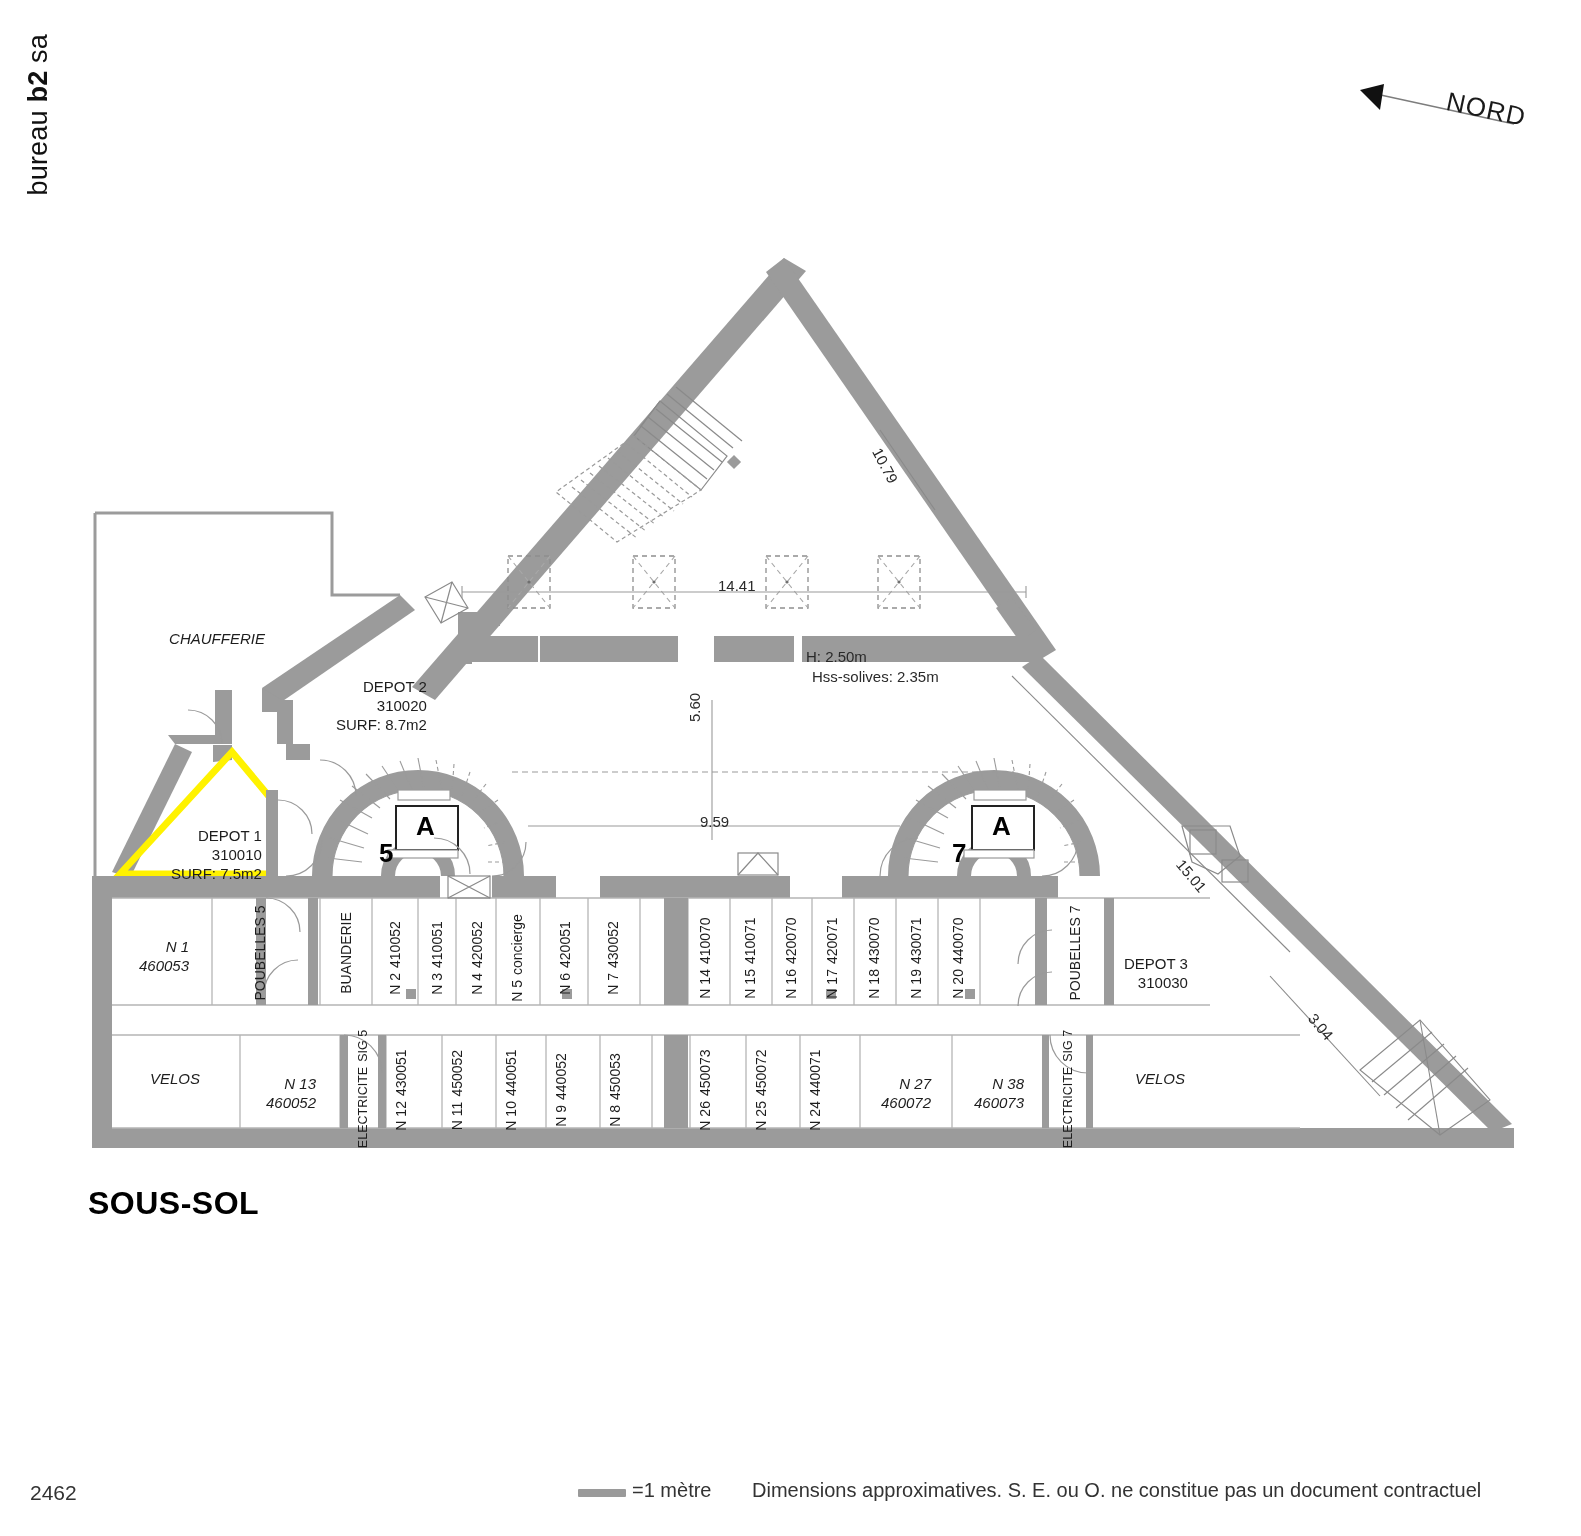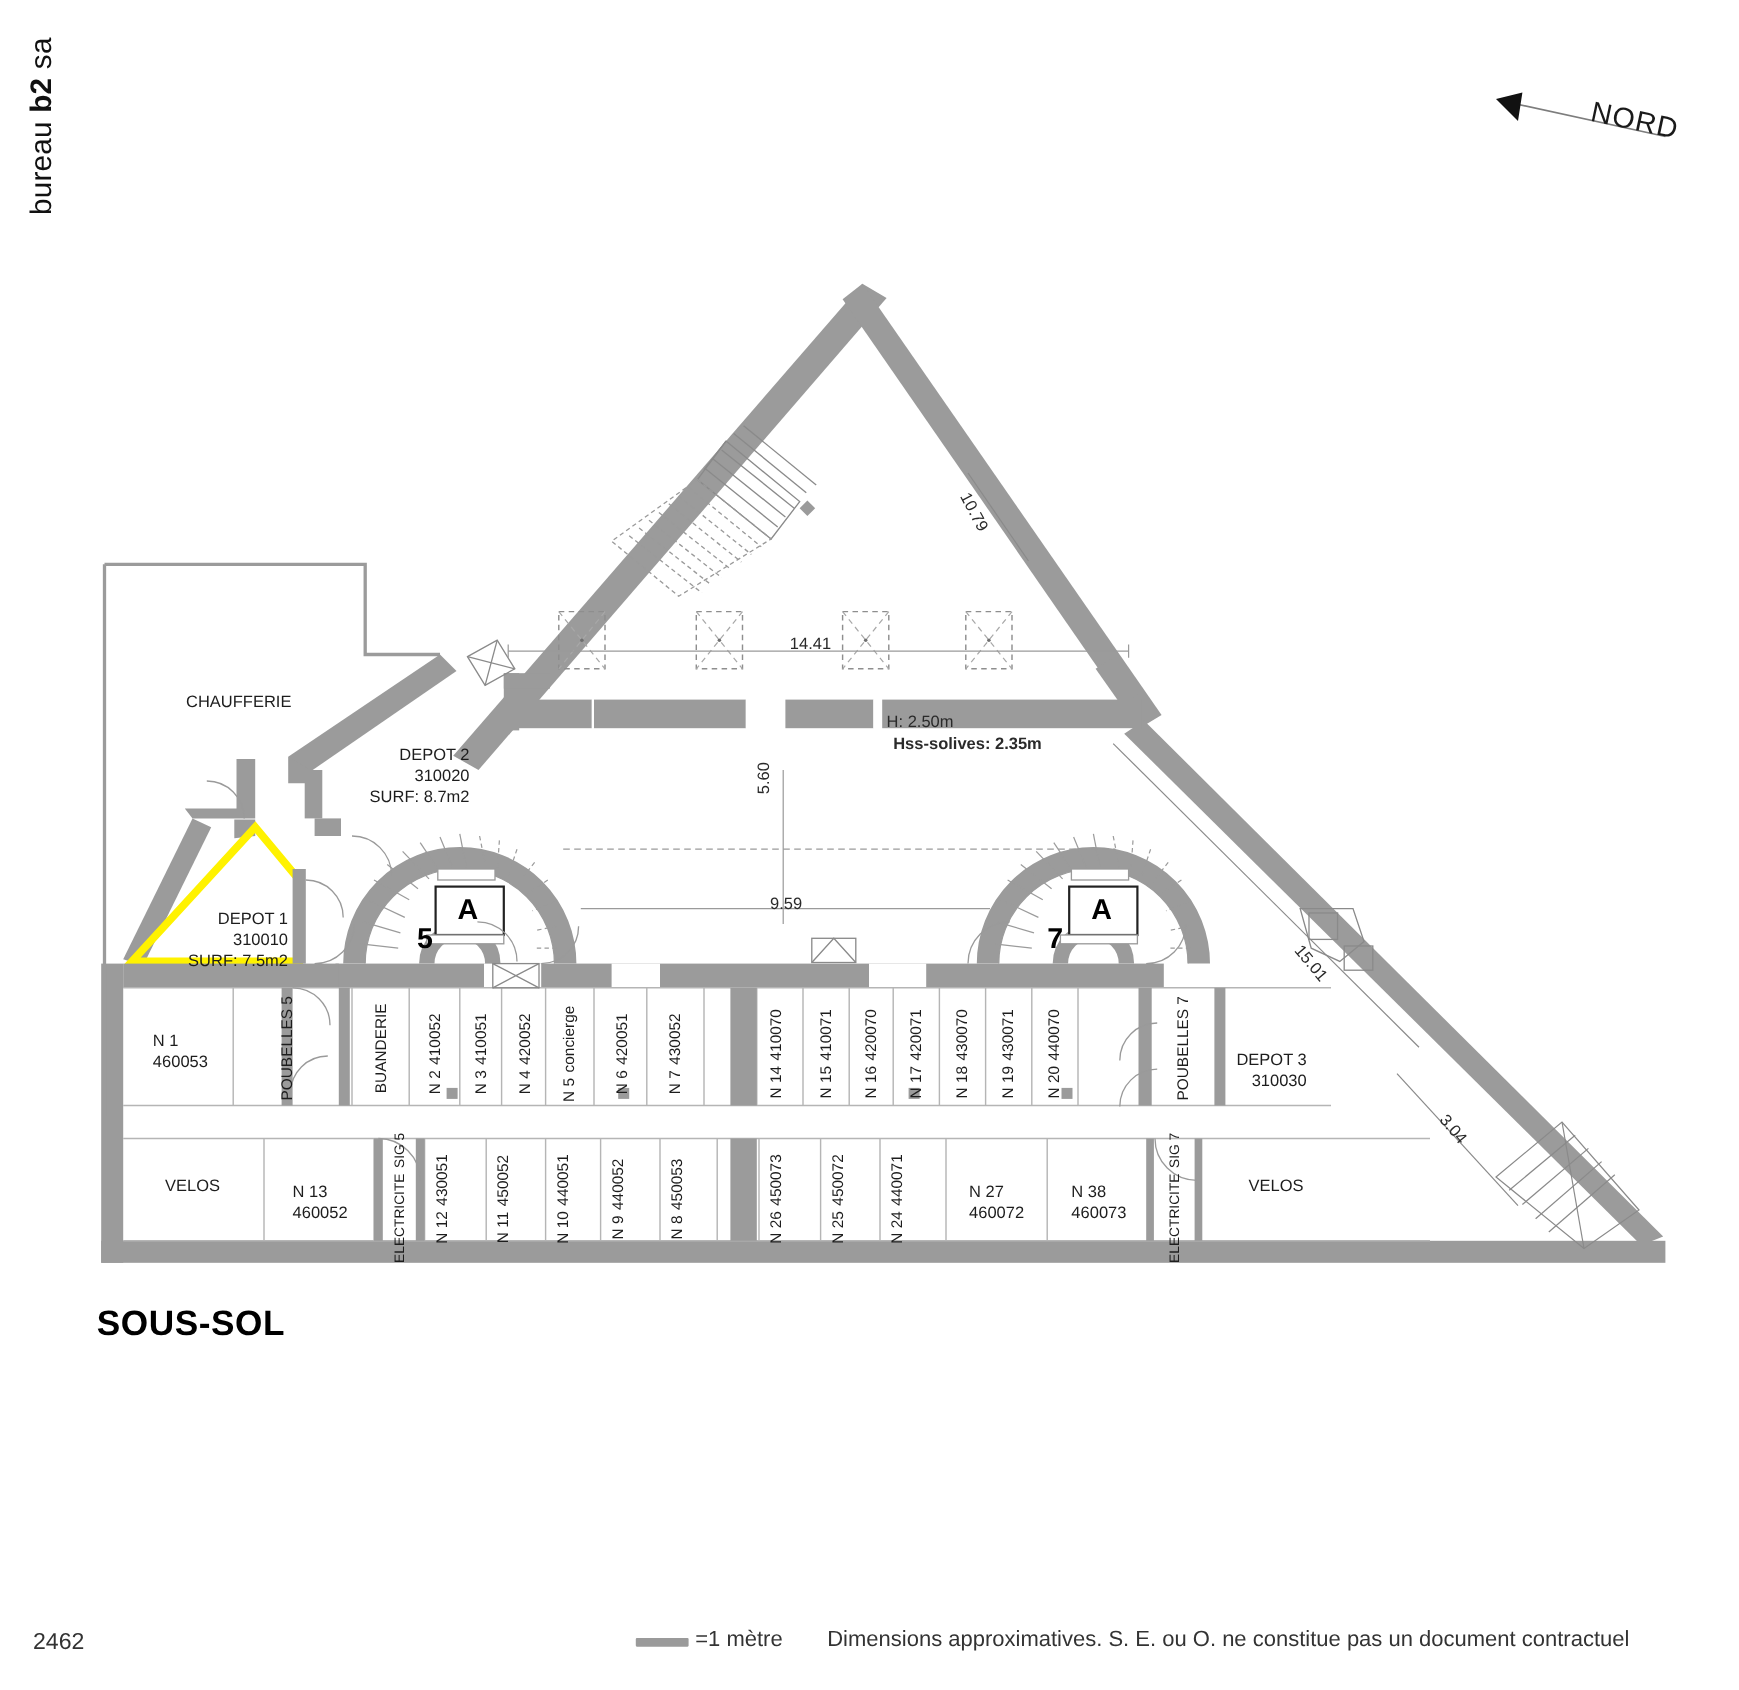--- a/index.html
+++ b/index.html
@@ -14,21 +14,21 @@
   }
   #logo .txt b{font-weight:bold;}
 
   #north{position:absolute;left:1352px;top:62px;width:200px;height:80px;}
 
   
   #plan{position:absolute;left:0;top:0;width:1581px;height:1250px;}
 
   
   .lbl{position:absolute;font-size:15px;color:#1d1d1d;white-space:nowrap;line-height:1.25;text-align:right;}
-  .lbl.c{text-align:left;transform:translateX(-50%);}
+  .lbl.c{text-align:right;transform:translateX(-50%);font-style:italic;}
   .dim{position:absolute;font-size:15px;color:#2a2a2a;white-space:nowrap;}
   .big{font-size:26px;font-weight:bold;color:#000;}
   .ltr{font-size:26px;font-weight:bold;color:#000;}
 
   
   .vcell{position:absolute;transform-origin:center center;transform:rotate(-90deg);
          font-size:14px;white-space:nowrap;text-align:center;color:#1d1d1d;}
   .vcell span{display:inline-block;}
   .vcell .l1{margin-right:5px;}
 
@@ -343,21 +343,21 @@
   <div>310010</div>
   <div>SURF: 7.5m2</div>
 </div>
 
 <div class="lbl" style="left:1124px;top:955px;">
   <div>DEPOT 3</div>
   <div>310030</div>
 </div>
 
 <div class="dim" style="left:806px;top:620px;margin-top:28px;">H: 2.50m</div>
-<div class="dim" style="left:812px;top:668px;font-weight:bold;">Hss-solives: 2.35m</div>
+<div class="dim" style="left:812px;top:668px;">Hss-solives: 2.35m</div>
 
 <div class="dim" style="left:718px;top:577px;">14.41</div>
 <div class="dim" style="left:884px;top:445px;transform:rotate(62deg);transform-origin:left top;">10.79</div>
 <div class="dim" style="left:686px;top:722px;transform:rotate(-90deg);transform-origin:left top;">5.60</div>
 <div class="dim" style="left:700px;top:813px;">9.59</div>
 <div class="dim" style="left:1186px;top:856px;transform:rotate(50deg);transform-origin:left top;">15.01</div>
 <div class="dim" style="left:1318px;top:1010px;transform:rotate(50deg);transform-origin:left top;">3.04</div>
 
 <div class="big" style="position:absolute;left:379px;top:838px;">5</div>
 <div class="ltr" style="position:absolute;left:416px;top:811px;">A</div>

